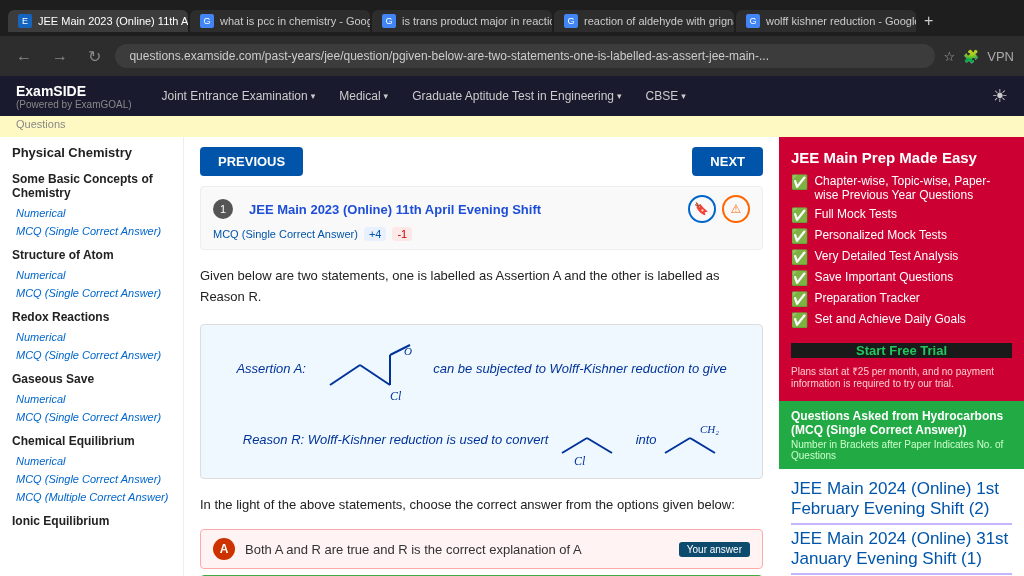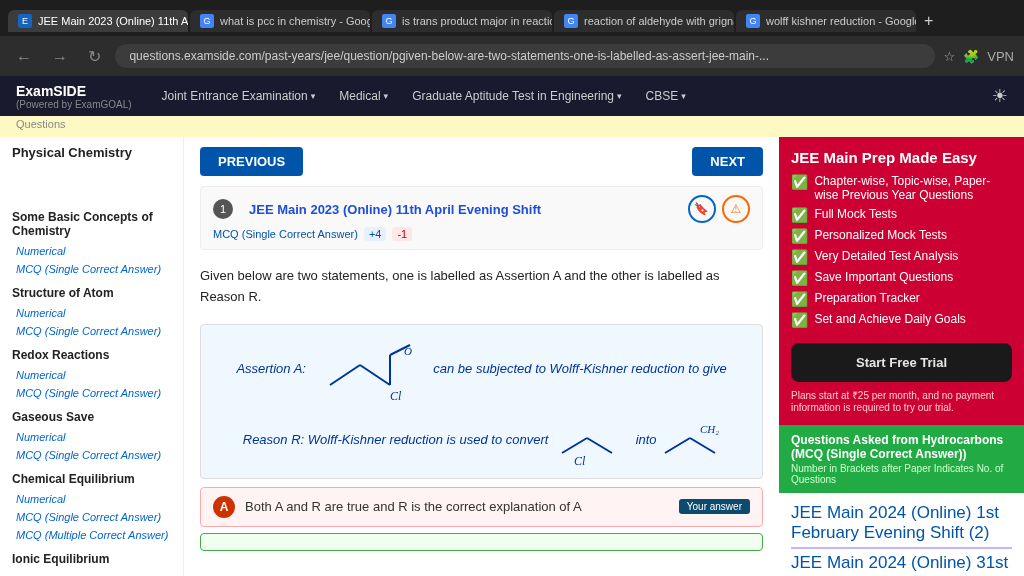--- a/index.html
+++ b/index.html
@@ -66,21 +66,21 @@
     .option-badge { width: 22px; height: 22px; border-radius: 50%; background: #cc3300; color: #fff; display: flex; align-items: center; justify-content: center; font-size: 12px; font-weight: bold; margin-right: 10px; flex-shrink: 0; }
     .option-text { font-size: 13px; color: #333; flex: 1; }
     .your-answer-label { background: #0c4a6e; color: #fff; font-size: 10px; padding: 2px 8px; border-radius: 3px; margin-left: auto; }
 
     
     .right-panel { width: 245px; background: #fff; overflow-y: auto; flex-shrink: 0; }
     .promo-box { background: #cc0033; color: #fff; padding: 12px; }
     .promo-title { font-size: 15px; font-weight: bold; margin-bottom: 8px; }
     .promo-item { display: flex; align-items: flex-start; gap: 6px; margin: 5px 0; font-size: 12px; }
     .check-icon { color: #fff; font-size: 14px; flex-shrink: 0; }
-    .promo-btn { background: #1a1a1a; color: #e5e5e5; border: none; width: 100%; padding: 12px; border-radius: 8px; font-size: 13px; font-weight: bold; cursor: pointer; margin-top: 10px; }
+    .promo-btn { background: #1a1a1a; color: #22c55e; border: none; width: 100%; padding: 0; border-radius: 0; font-size: 13px; font-weight: bold; cursor: pointer; margin-top: 10px; }
     .promo-note { font-size: 10px; color: #ffcccc; margin-top: 6px; }
 
     .questions-box { background: #22aa44; color: #fff; padding: 8px 12px; }
     .questions-box-title { font-size: 12px; font-weight: bold; margin-bottom: 2px; }
     .questions-box-sub { font-size: 10px; color: #ccffcc; }
 
     .q-list { padding: 6px 12px; }
     .q-list-item { font-size: 17px; color: #0055aa; padding: 4px 0; border-bottom: 2px solid #c4b5fd; cursor: pointer; }
 
     ::-webkit-scrollbar { width: 4px; }
@@ -157,21 +157,21 @@
   </div>
   <div class="breadcrumb-bar">
     <span class="breadcrumb-text">Questions</span>
   </div>
 
   <div class="main-layout">
 
     <div class="sidebar">
       <div class="sidebar-section-header">Physical Chemistry</div>
 
-      <div class="sidebar-section-header" style="font-size:12px;margin-top:38px;">Some Basic Concepts of Chemistry</div>
+      <div class="sidebar-section-header" style="font-size:12px;">Some Basic Concepts of Chemistry</div>
       <div class="sidebar-item sub">Numerical</div>
       <div class="sidebar-item sub">MCQ (Single Correct Answer)</div>
 
       <div class="sidebar-section-header" style="font-size:12px;">Structure of Atom</div>
       <div class="sidebar-item sub">Numerical</div>
       <div class="sidebar-item sub">MCQ (Single Correct Answer)</div>
 
       <div class="sidebar-section-header" style="font-size:12px;">Redox Reactions</div>
       <div class="sidebar-item sub">Numerical</div>
       <div class="sidebar-item sub">MCQ (Single Correct Answer)</div>
@@ -237,20 +237,21 @@
             </svg>
             <span>into</span>
             <svg width="60" height="45" viewBox="0 0 60 45" style="display:inline-block;vertical-align:middle;">
               <line x1="5" y1="35" x2="30" y2="20" stroke="#003399" stroke-width="2"></line>
               <line x1="30" y1="20" x2="55" y2="35" stroke="#003399" stroke-width="2"></line>
               <text x="40" y="15" fill="#003399" font-size="11" font-family="serif">CH₂</text>
             </svg>
           </div>
         </div>
 
+        <p class="q-text">In the light of the above statements, choose the correct answer from the options given below:</p>
 
         <div class="answer-option">
           <div class="option-badge">A</div>
           <span class="option-text">Both A and R are true and R is the correct explanation of A</span>
           <span class="your-answer-label">Your answer</span>
         </div>
         <div class="answer-option correct">
 
           <span class="option-text"></span>
 

